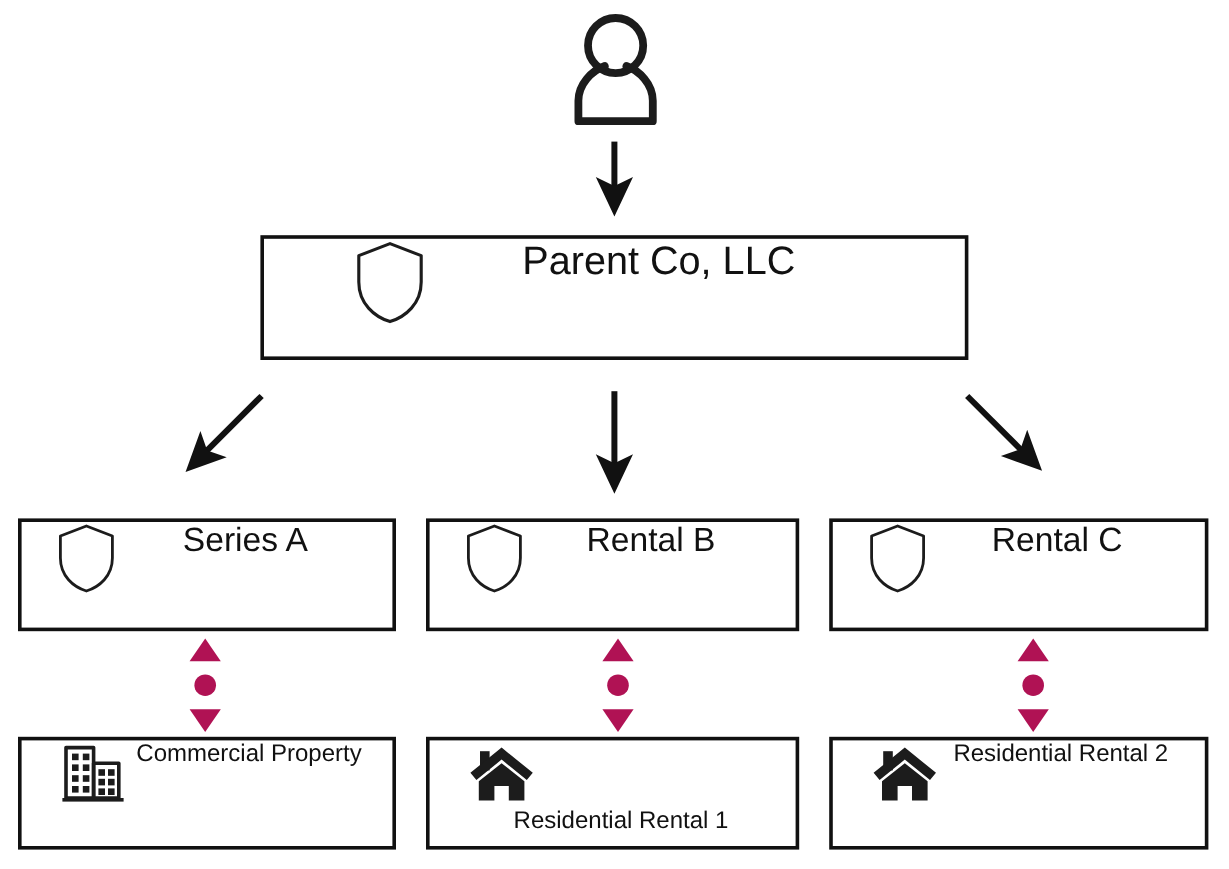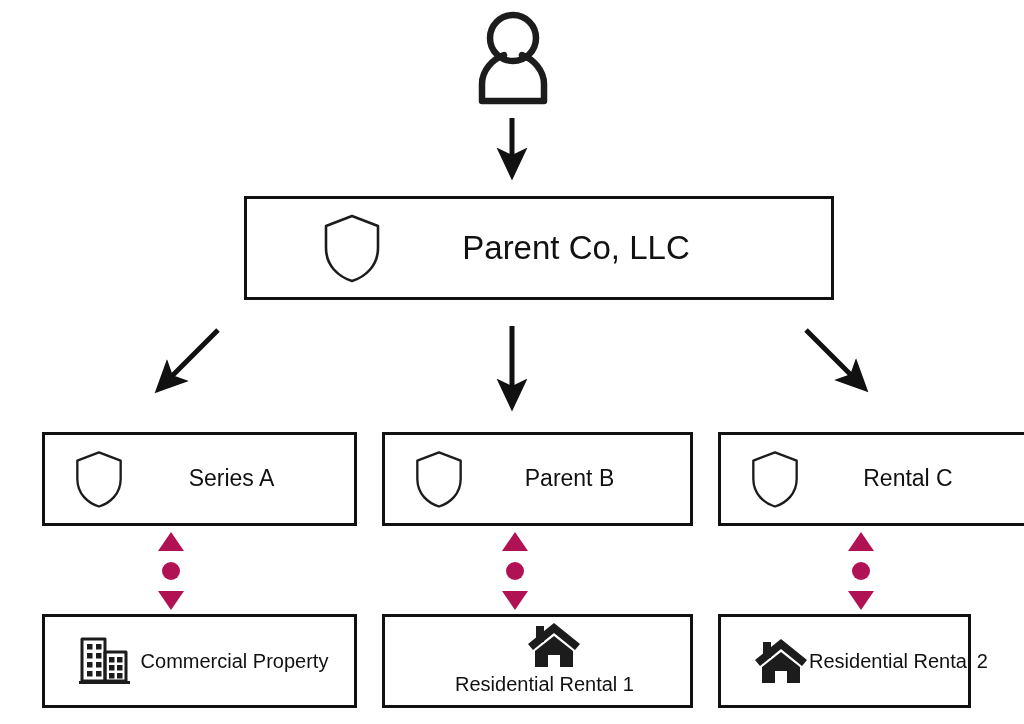--- a/index.html
+++ b/index.html
@@ -33,22 +33,20 @@
     pointer-events: none;
   }
 
   
   .node {
     position: absolute;
     box-sizing: border-box;
     background: #ffffff;
     border: 3px solid #111111;
     display: flex;
-    align-items: center;
-    margin-left: 27px;
   }
 
   .node .icon-slot {
     flex: 0 0 auto;
     display: flex;
     align-items: center;
     justify-content: center;
   }
 
   .node .node-label {
@@ -83,41 +81,41 @@
   }
 
   
   .series-node {
     top: 432px;
     height: 94px;
     padding-left: 28px;
   }
   .series-node .icon-slot { width: 52px; height: 60px; }
   .series-node .node-label {
-    font-size: 23px;
+    font-size: 28px;
     padding-right: 16px;
   }
   #series-node-0 { left: 15px;  width: 315px; }
   #series-node-1 { left: 355px; width: 311px; }
   #series-node-2 { left: 691px; width: 316px; }
 
   
   .property-node {
     top: 614px;
     height: 94px;
     padding-left: 32px;
   }
   .property-node .icon-slot { width: 56px; height: 56px; }
   .property-node .node-label {
     font-size: 20px;
     padding-right: 18px;
   }
   #property-node-0 { left: 15px;  width: 315px; }
   #property-node-1 { left: 355px; width: 311px; flex-direction: column; }
-  #property-node-2 { left: 691px; width: 253px; }
+  #property-node-2 { left: 691px; width: 316px; }
 
   
   .link-stack {
     position: absolute;
     width: 30px;
     height: 78px;
     top: 532px;
     display: flex;
     flex-direction: column;
     align-items: center;
@@ -192,21 +190,21 @@
     </span>
     <span class="node-label">Series A</span>
   </div>
 
   <div class="node series-node" id="series-node-1">
     <span class="icon-slot">
       <svg width="52" height="60" viewBox="0 0 62 72">
         <path d="M31,4 L57,14 L57,36 C57,54 44,65 31,69 C18,65 5,54 5,36 L5,14 Z" fill="none" stroke="#1c1c1c" stroke-width="2.8" stroke-linejoin="round"></path>
       </svg>
     </span>
-    <span class="node-label">Parent B</span>
+    <span class="node-label">Rental B</span>
   </div>
 
   <div class="node series-node" id="series-node-2">
     <span class="icon-slot">
       <svg width="52" height="60" viewBox="0 0 62 72">
         <path d="M31,4 L57,14 L57,36 C57,54 44,65 31,69 C18,65 5,54 5,36 L5,14 Z" fill="none" stroke="#1c1c1c" stroke-width="2.8" stroke-linejoin="round"></path>
       </svg>
     </span>
     <span class="node-label">Rental C</span>
   </div>

